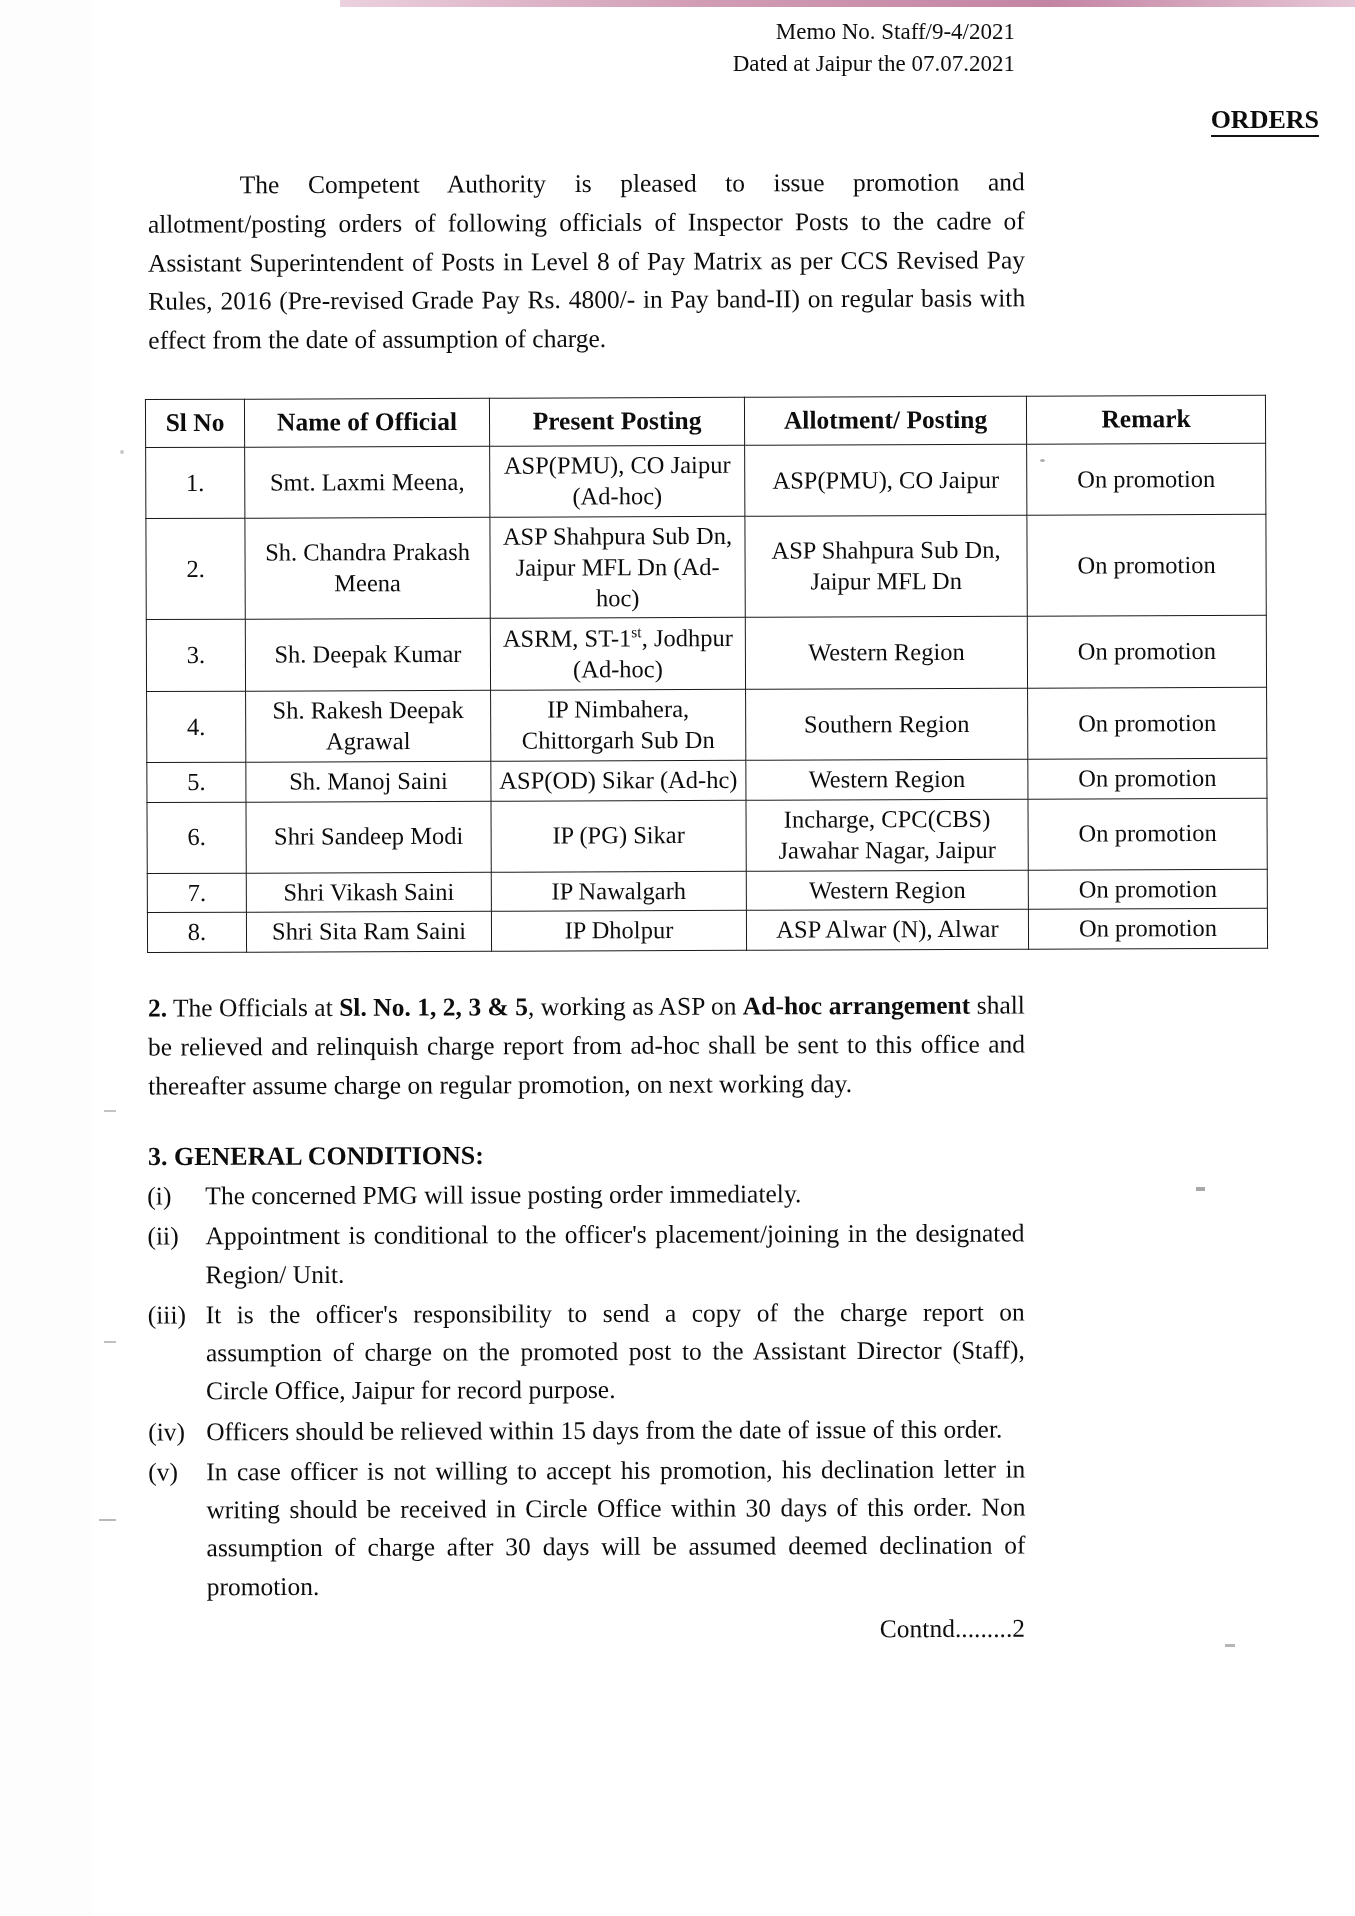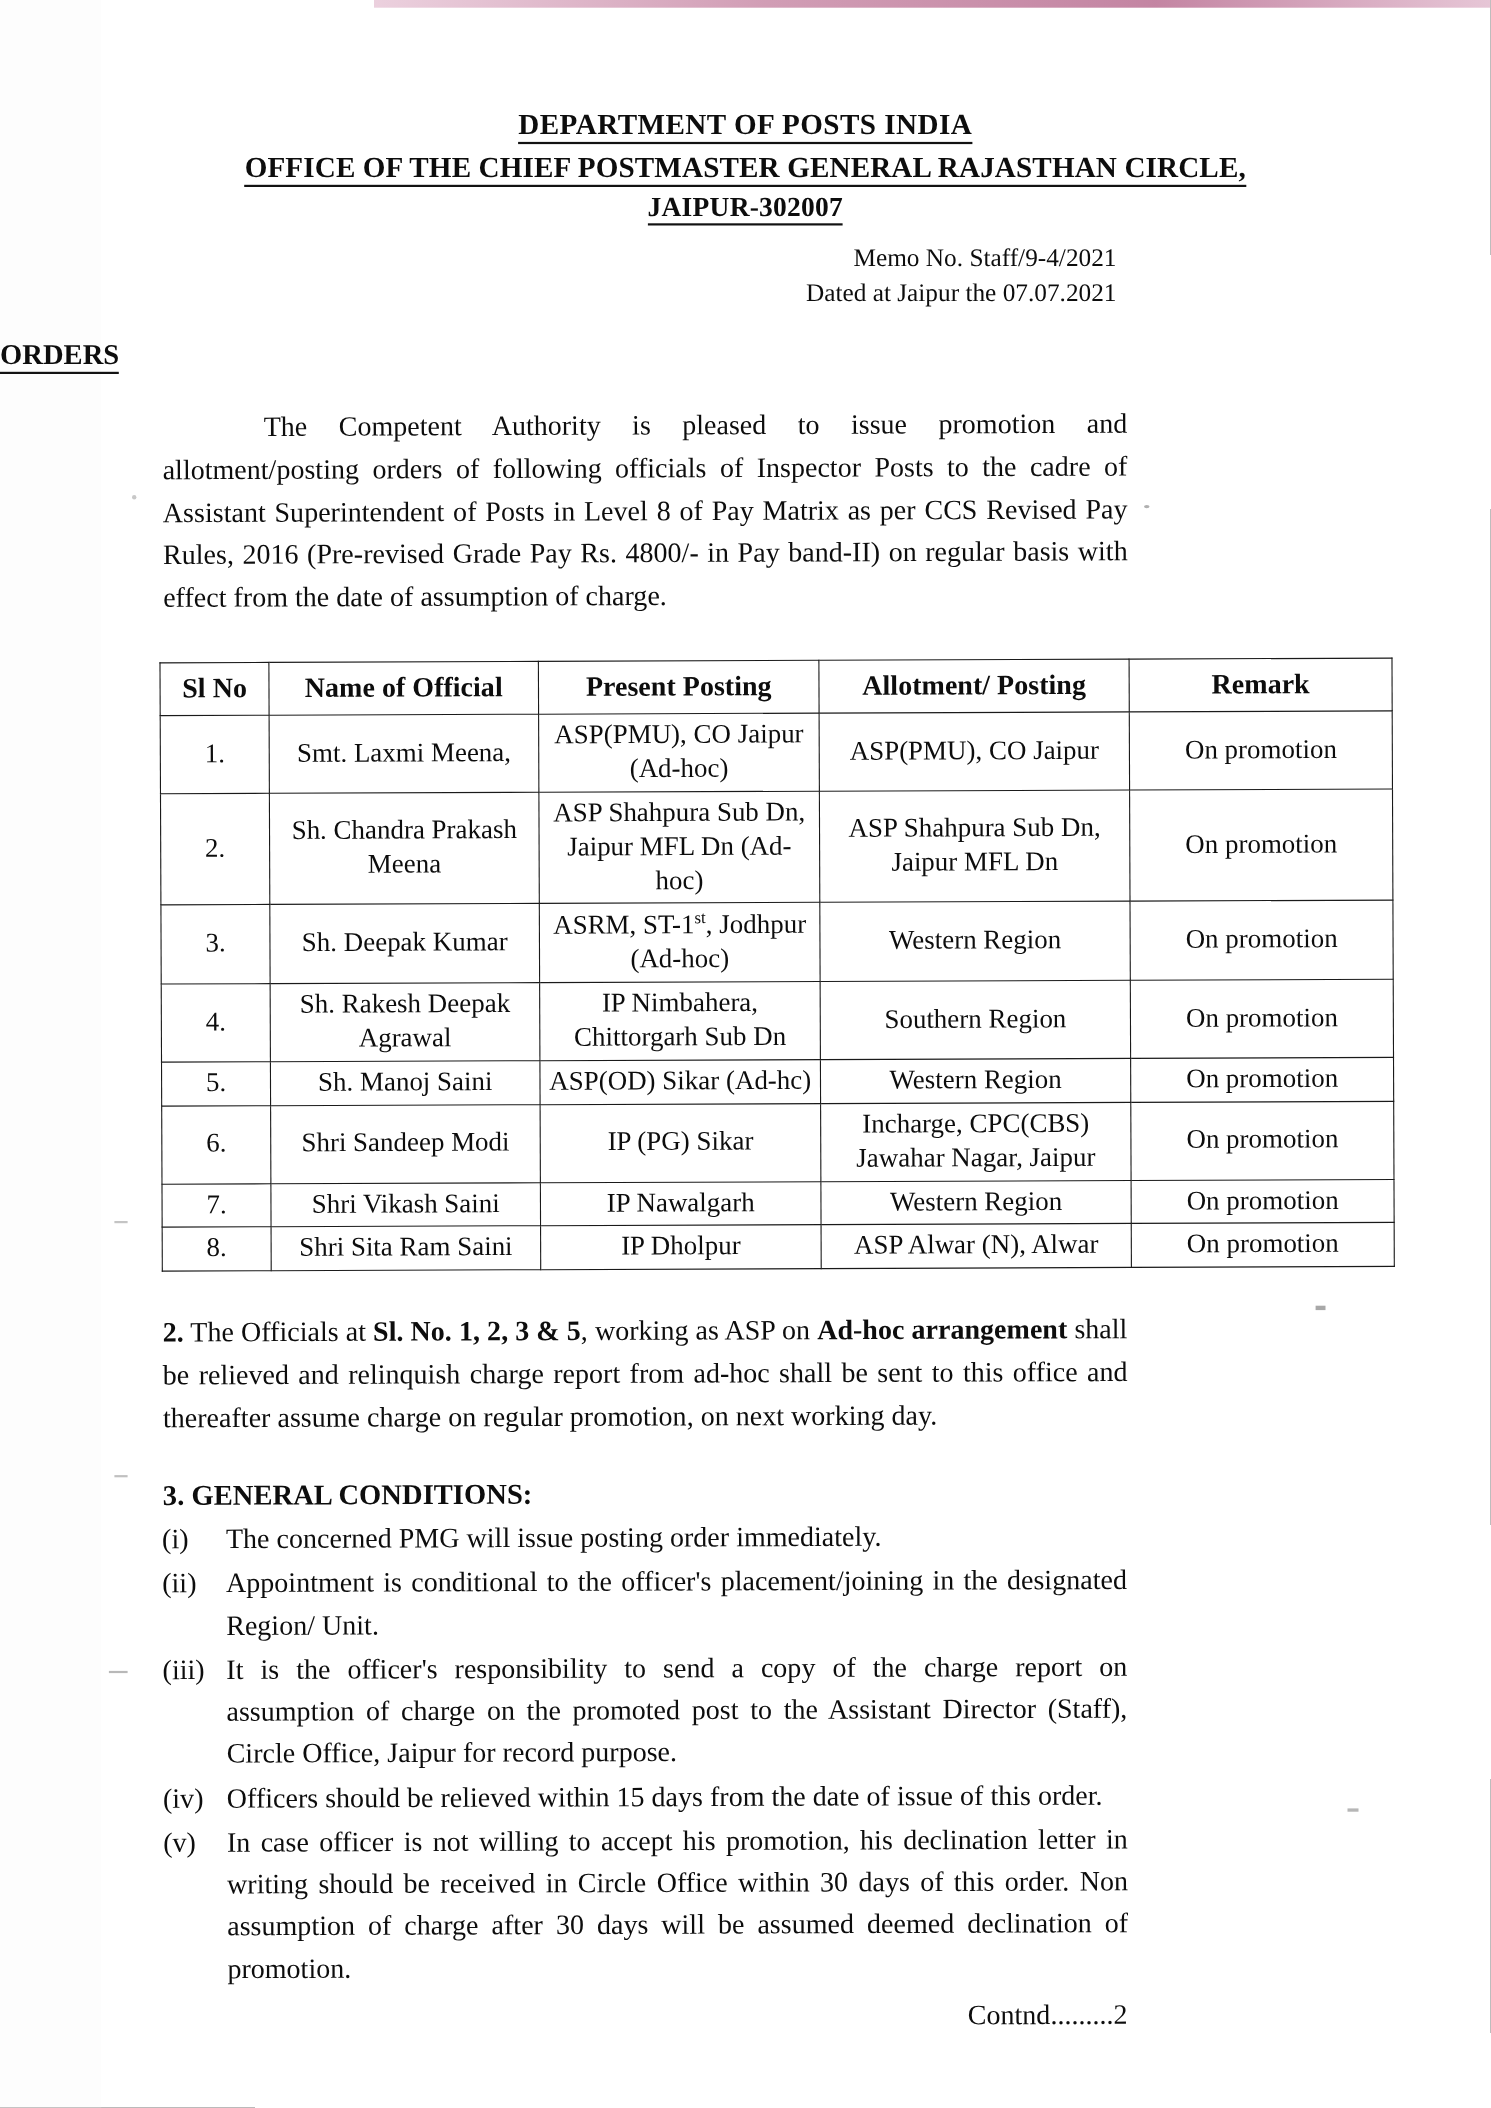--- a/index.html
+++ b/index.html
@@ -69,25 +69,25 @@
 
   .memo-block {
     text-align: right;
     padding-right: 340px;
     margin-top: 16px;
     font-size: 23px;
     line-height: 1.38;
   }
 
   .orders-title {
-    text-align: left;
+    text-align: right;
     font-size: 26px;
     font-weight: bold;
     margin-top: 26px;
-    padding-right: 84px;
+    padding-right: 36px;
   }
   .orders-title span {
     border-bottom: 2.4px solid #131313;
     padding-bottom: 1px;
   }
 
   
   .para1 {
     margin: 30px 330px 0 148px;
     font-size: 25.5px;
@@ -183,25 +183,20 @@
   <div class="tick-left-1"></div>
   <div class="tick-left-2"></div>
   <div class="tick-left-3"></div>
   <div class="speck-1"></div>
   <div class="speck-2"></div>
   <div class="speck-3"></div>
   <div class="speck-4"></div>
 
   <div class="content">
 
-    <div class="hdr">
-      <div class="l1"><span>DEPARTMENT OF POSTS INDIA</span></div>
-      <div class="l2"><span>OFFICE OF THE CHIEF POSTMASTER GENERAL RAJASTHAN CIRCLE,</span></div>
-      <div class="l3"><span>JAIPUR-302007</span></div>
-    </div>
 
     <div class="memo-block">
       <div>Memo No. Staff/9-4/2021</div>
       <div>Dated at Jaipur the 07.07.2021</div>
     </div>
 
     <div class="orders-title"><span>ORDERS</span></div>
 
     <div class="para1">The Competent Authority is pleased to issue promotion and allotment/posting orders  of following officials of Inspector Posts to the cadre of Assistant Superintendent of Posts in Level 8 of Pay Matrix as per CCS Revised Pay Rules, 2016 (Pre-revised Grade Pay  Rs. 4800/- in Pay band-II) on regular basis with effect from the date of assumption of charge.</div>
 

